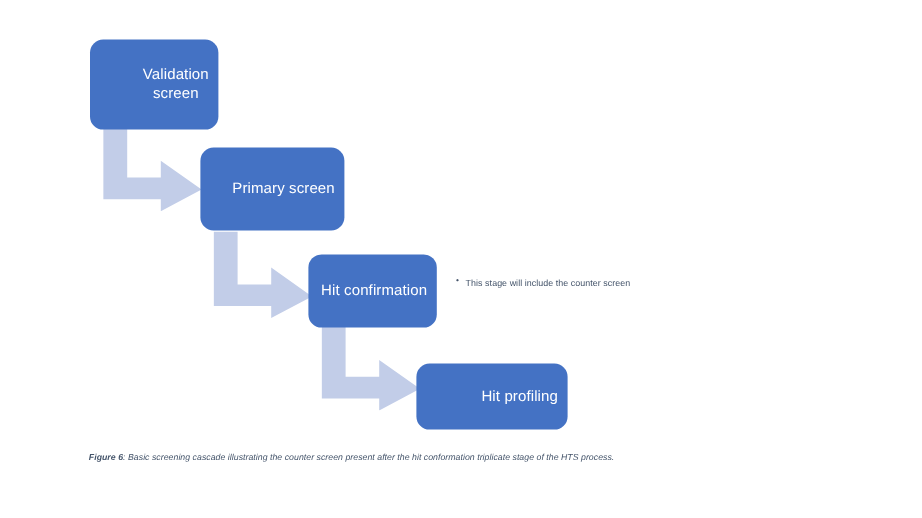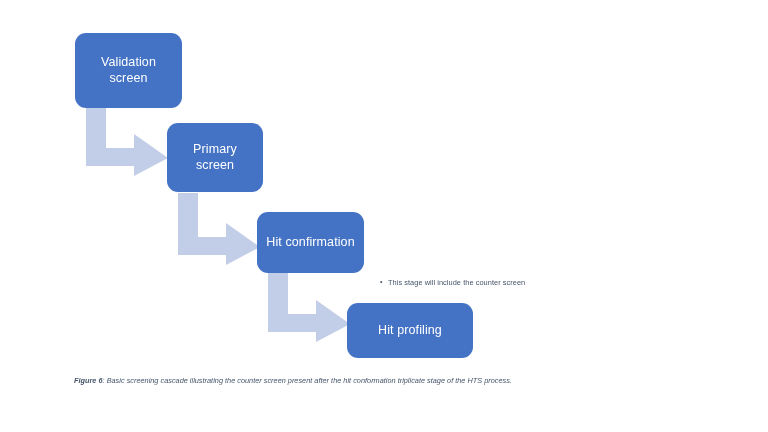--- a/index.html
+++ b/index.html
@@ -20,56 +20,55 @@
   }
 
   
   .node {
     position: absolute;
     background: #4472C4;
     border-radius: 11px;
     color: #ffffff;
     display: flex;
     align-items: center;
-    justify-content: center;
+    justify-content: flex-end;
     text-align: center;
     font-size: 12.5px;
     line-height: 1.25;
     letter-spacing: .1px;
     box-sizing: border-box;
     padding: 4px 8px;
   }
   .node-label {
     display: block;
     white-space: pre-line;
   }
 
   #node-validation   { left: 75px;  top: 33px;  width: 107px; height: 75px; }
-  #node-primary      { left: 167px; top: 123px; width: 96px; height: 69px; }
+  #node-primary      { left: 167px; top: 123px; width: 120px; height: 69px; }
   #node-hitconf      { left: 257px; top: 212px; width: 107px; height: 61px; }
   #node-hitprof      { left: 347px; top: 303px; width: 126px; height: 55px; }
 
   
   .arrow {
     position: absolute;
   }
   .arrow svg { display: block; }
 
   #arrow-1 { left: 86px;  top: 104px; }
   #arrow-2 { left: 178px; top: 193px; }
   #arrow-3 { left: 268px; top: 272px; }
 
   
   .callout {
     position: absolute;
     color: #44546A;
     font-size: 7.4px;
     line-height: 1.55;
     letter-spacing: .05px;
-    margin-top: 47px;
   }
   .callout ul {
     margin: 0;
     padding: 0 0 0 9px;
     list-style: none;
   }
   .callout li {
     position: relative;
     padding-left: 0;
   }

